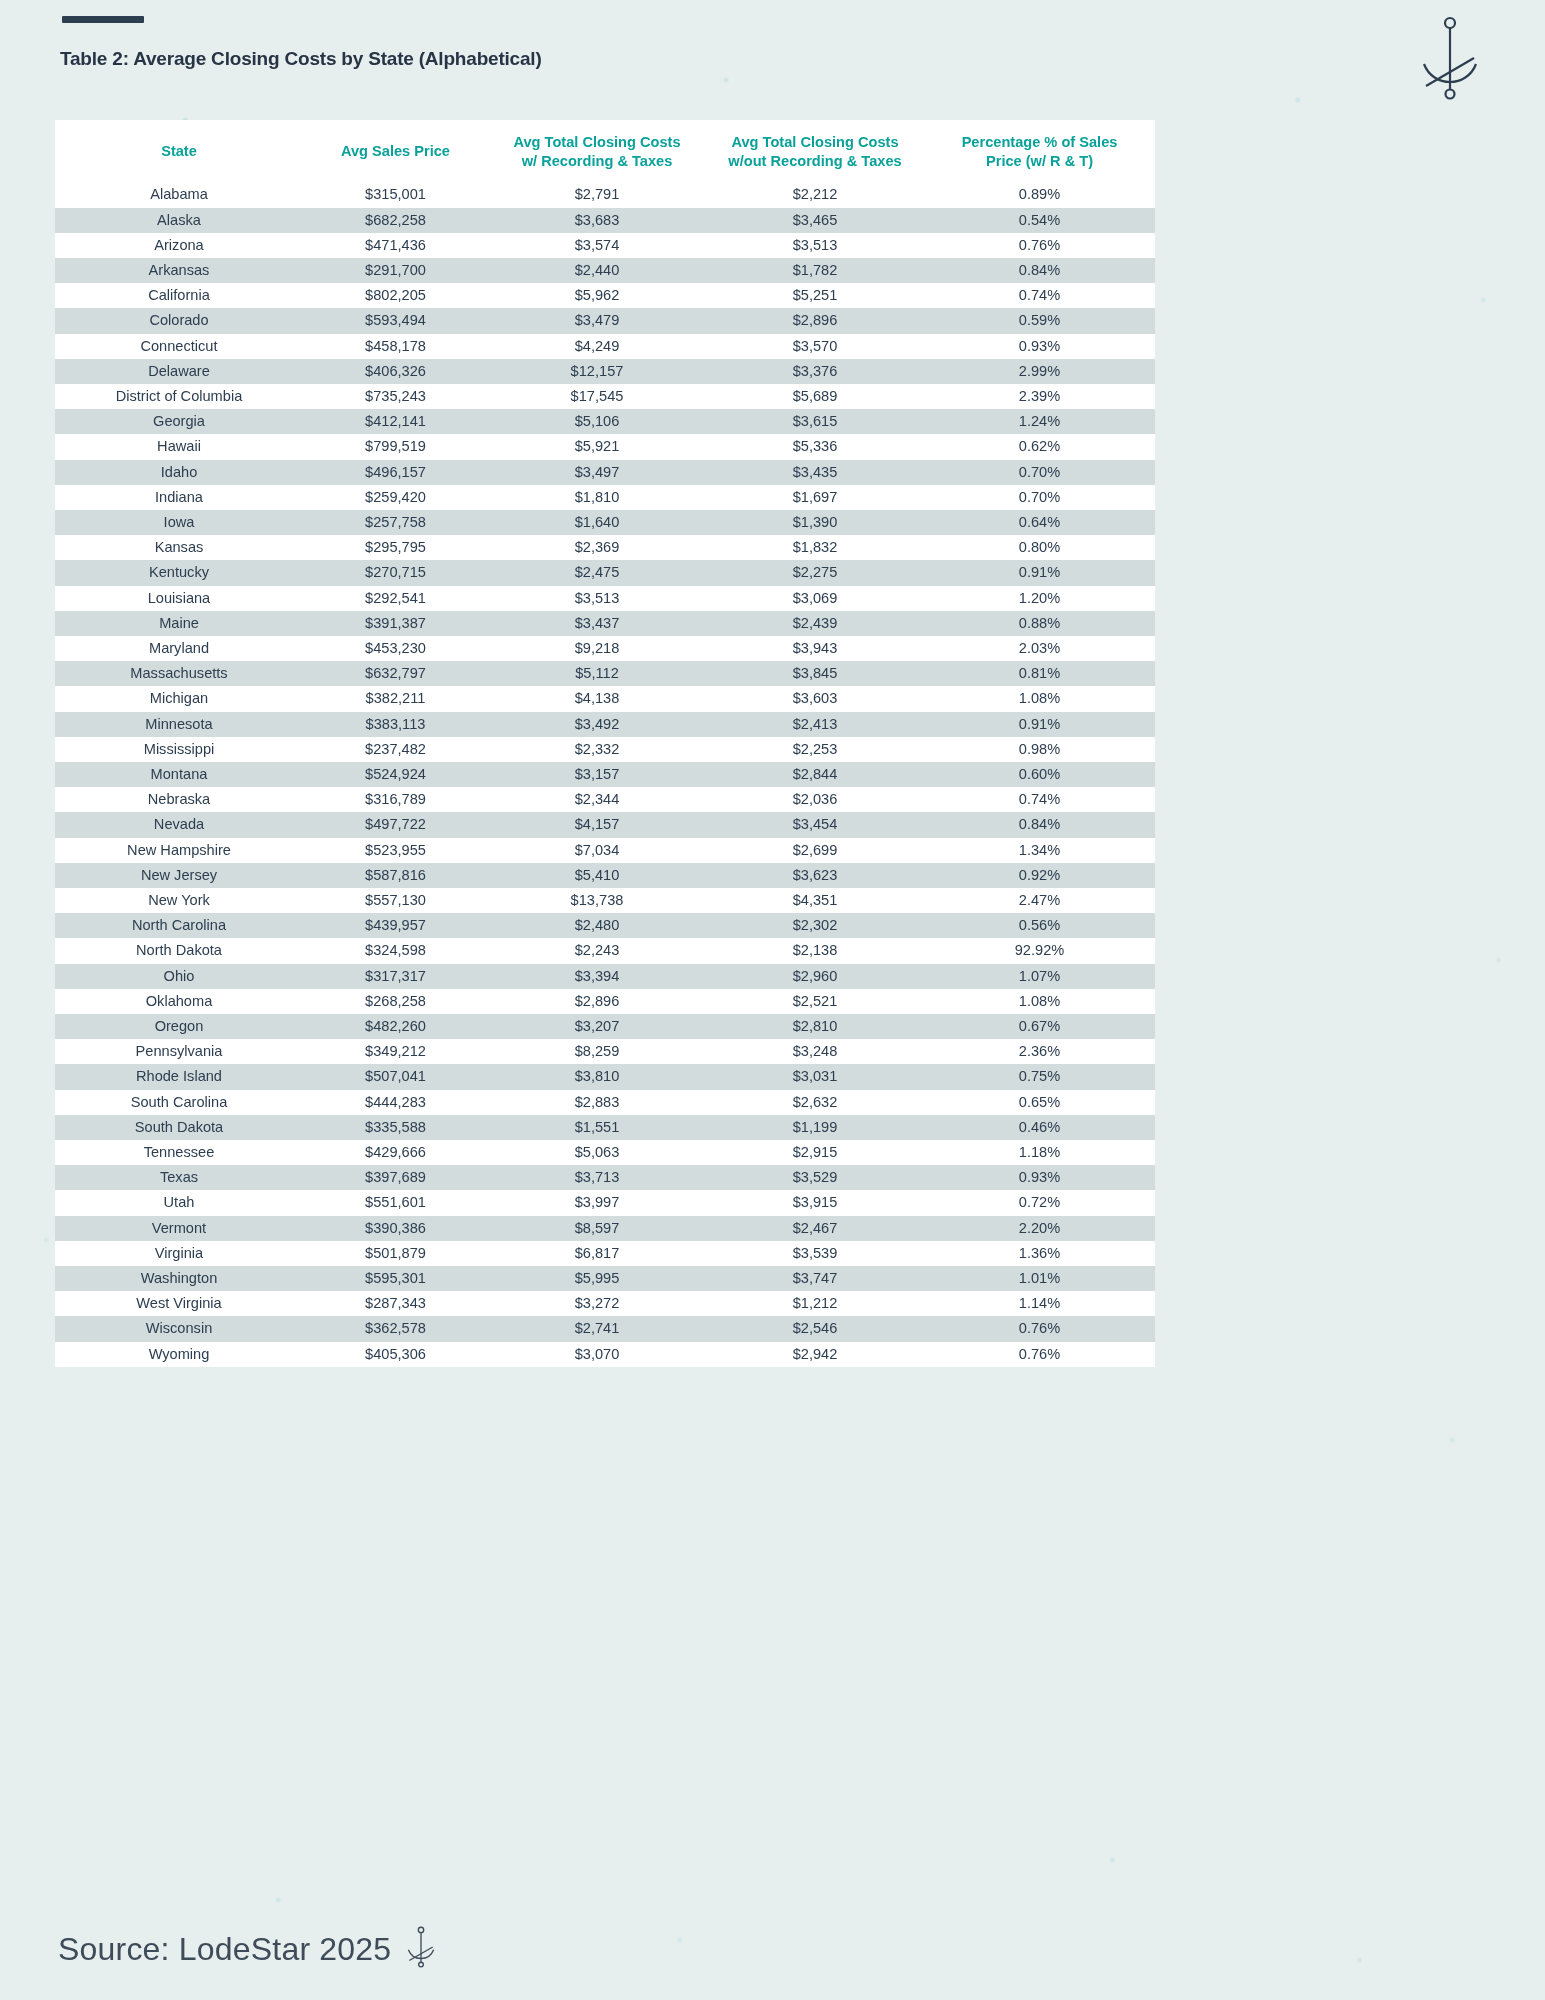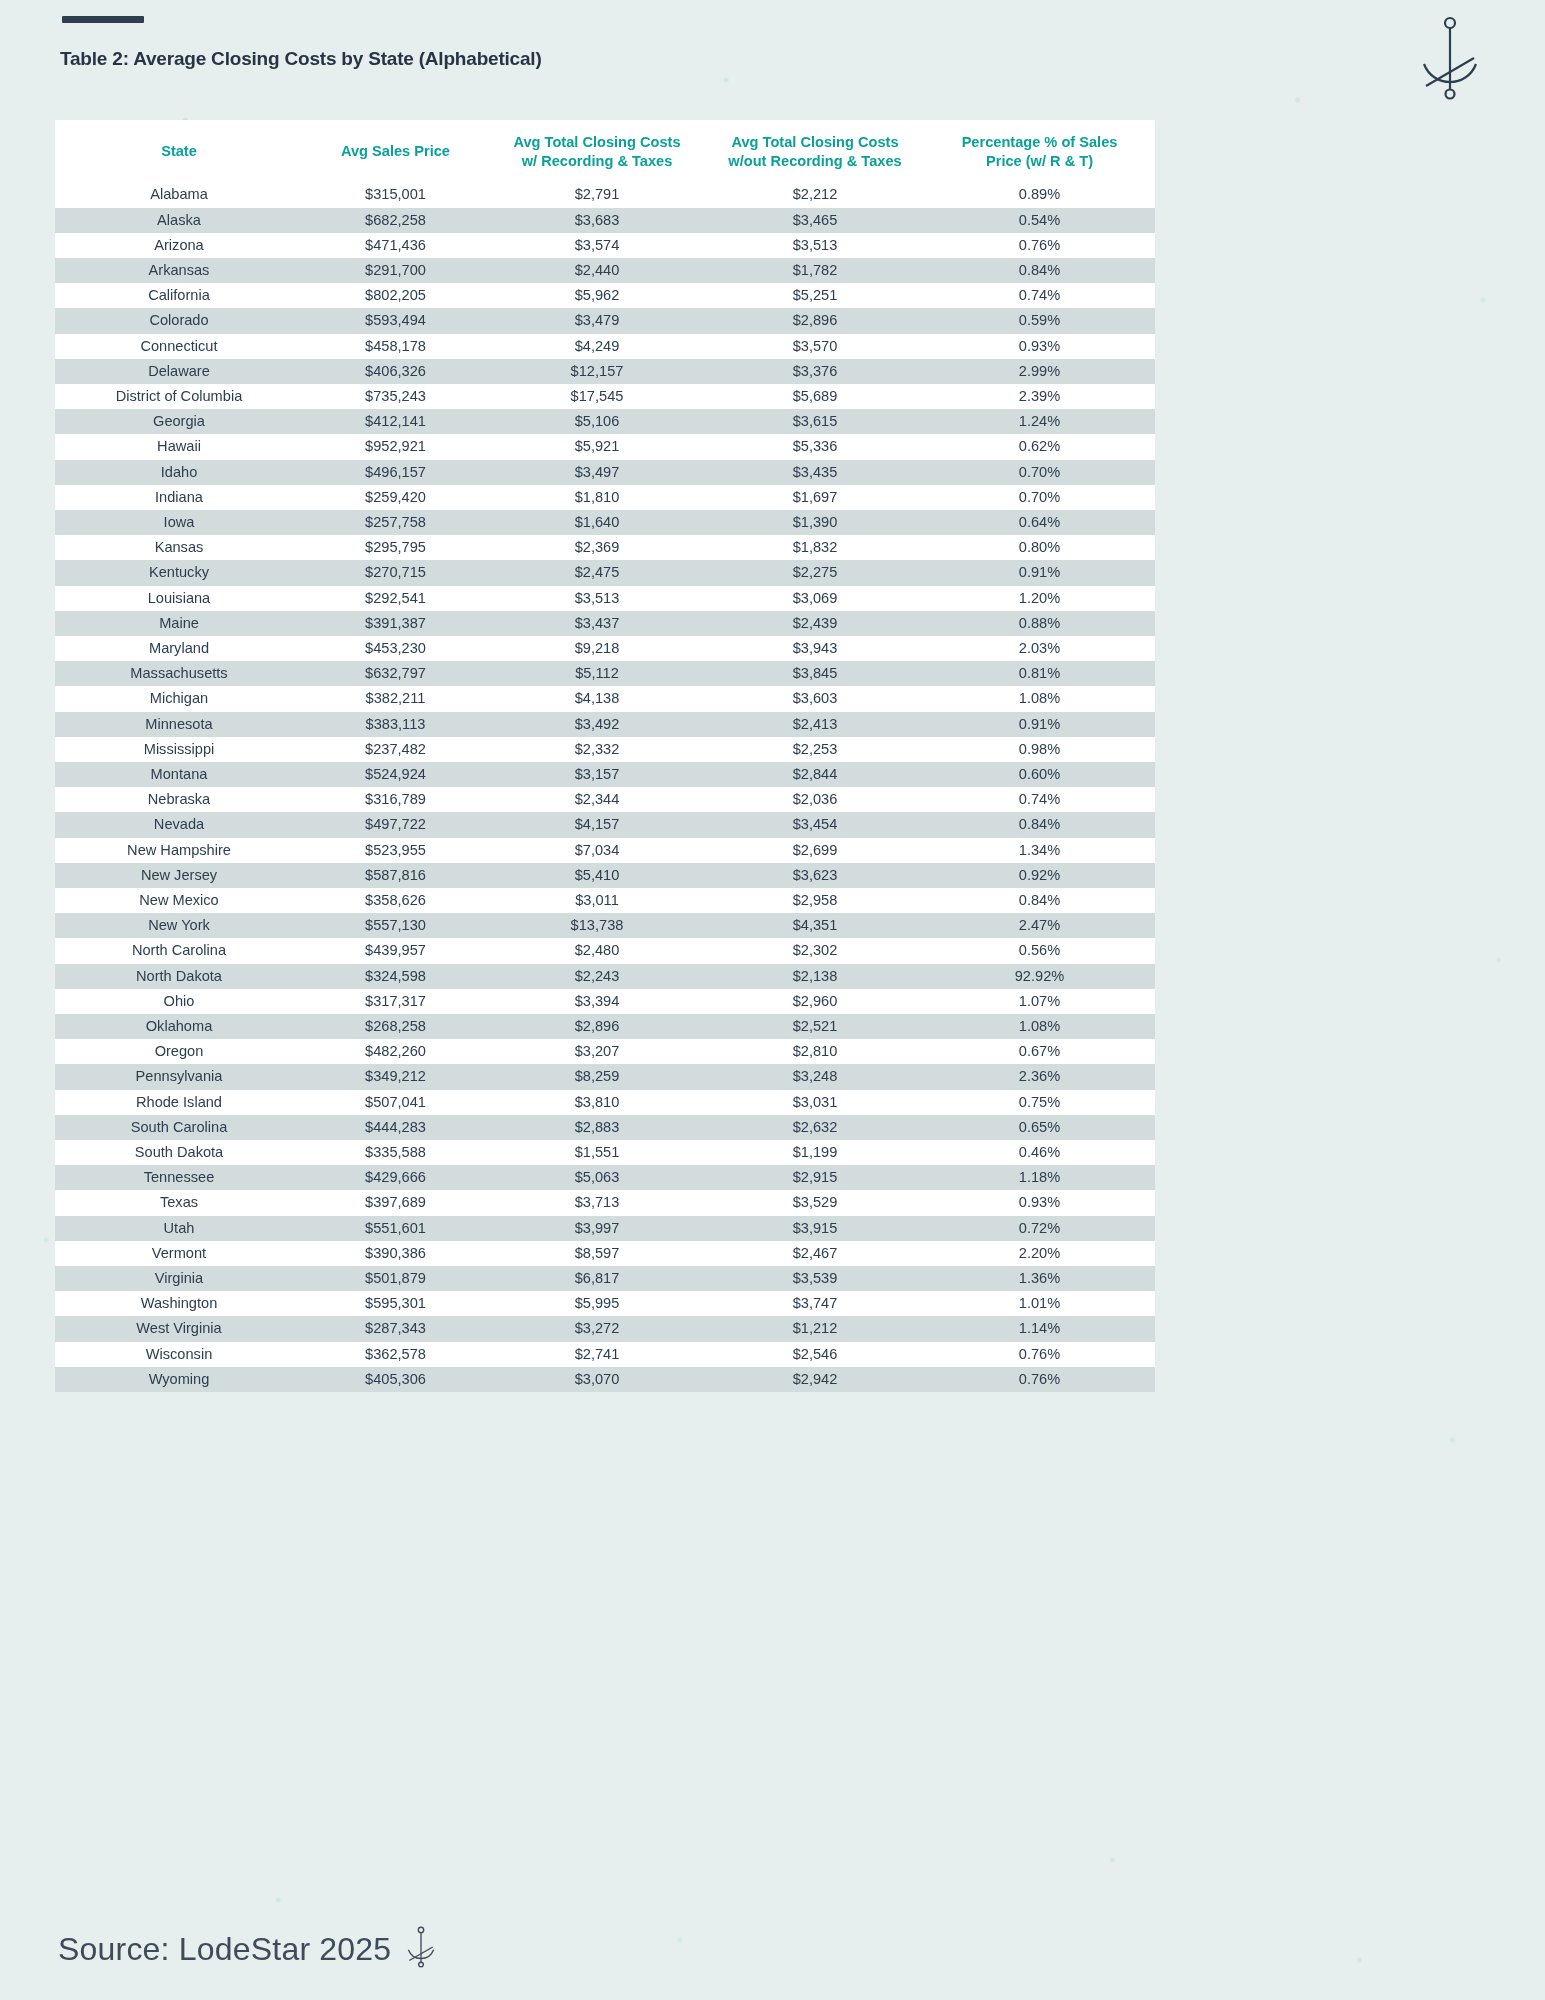--- a/index.html
+++ b/index.html
@@ -246,21 +246,21 @@
           </tr>
           <tr>
             <td>Georgia</td>
             <td>$412,141</td>
             <td>$5,106</td>
             <td>$3,615</td>
             <td>1.24%</td>
           </tr>
           <tr>
             <td>Hawaii</td>
-            <td>$952,921</td>
+            <td>$799,519</td>
             <td>$5,921</td>
             <td>$5,336</td>
             <td>0.62%</td>
           </tr>
           <tr>
             <td>Idaho</td>
             <td>$496,157</td>
             <td>$3,497</td>
             <td>$3,435</td>
             <td>0.70%</td>
@@ -369,27 +369,20 @@
             <td>$7,034</td>
             <td>$2,699</td>
             <td>1.34%</td>
           </tr>
           <tr>
             <td>New Jersey</td>
             <td>$587,816</td>
             <td>$5,410</td>
             <td>$3,623</td>
             <td>0.92%</td>
-          </tr>
-          <tr>
-            <td>New Mexico</td>
-            <td>$358,626</td>
-            <td>$3,011</td>
-            <td>$2,958</td>
-            <td>0.84%</td>
           </tr>
           <tr>
             <td>New York</td>
             <td>$557,130</td>
             <td>$13,738</td>
             <td>$4,351</td>
             <td>2.47%</td>
           </tr>
           <tr>
             <td>North Carolina</td>

